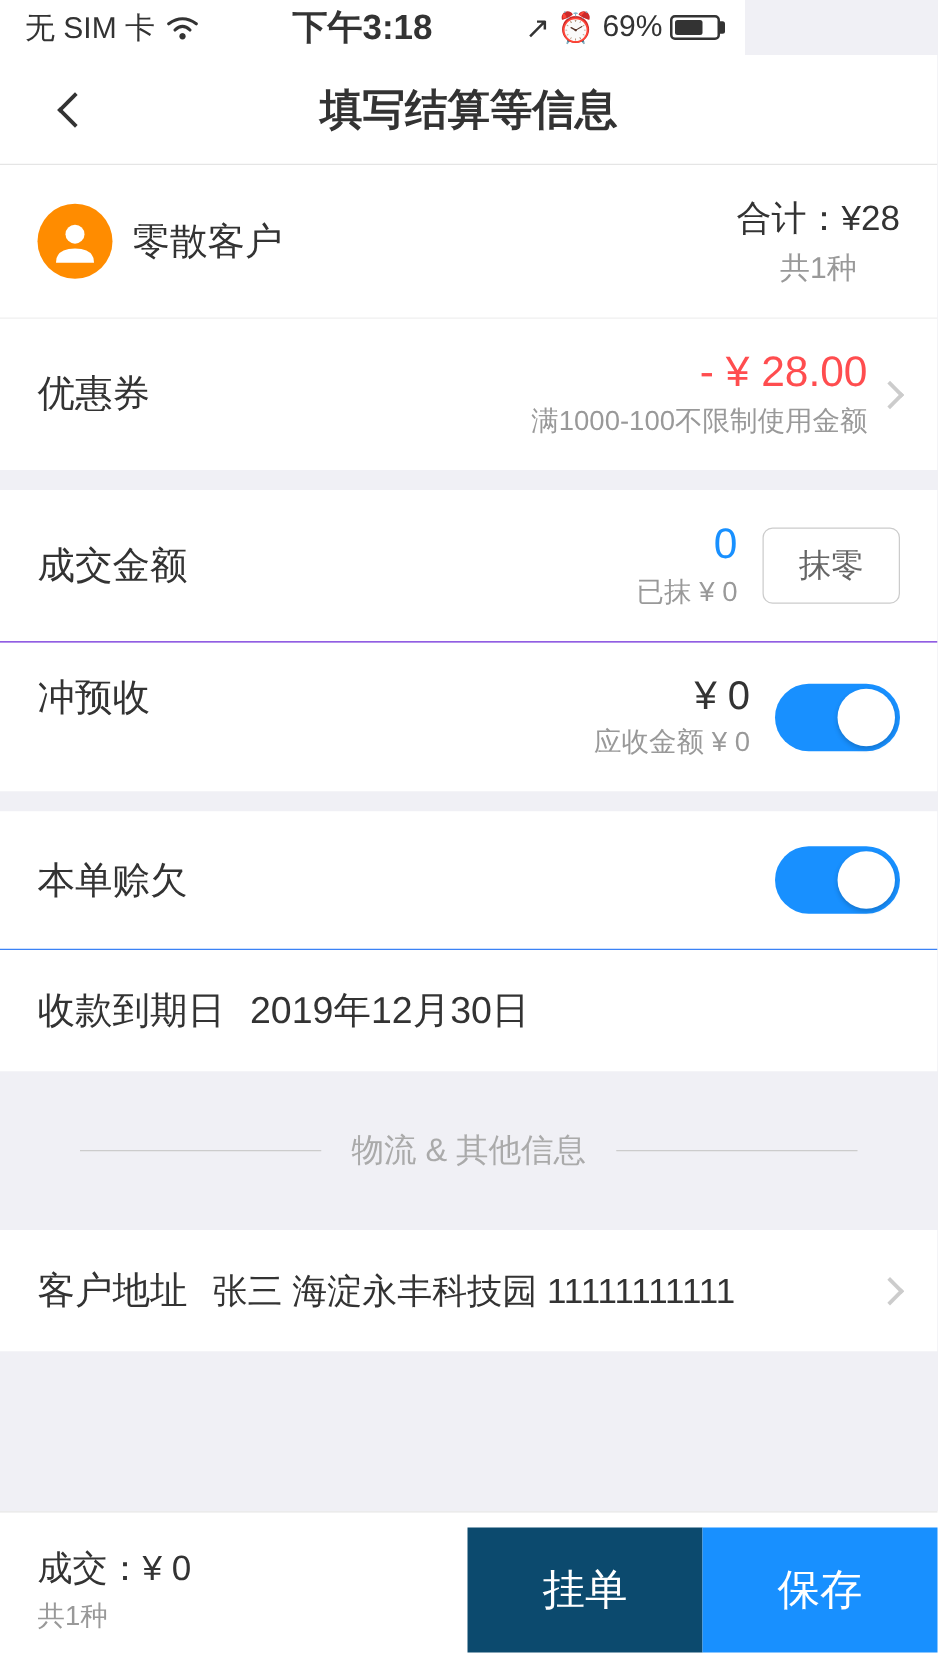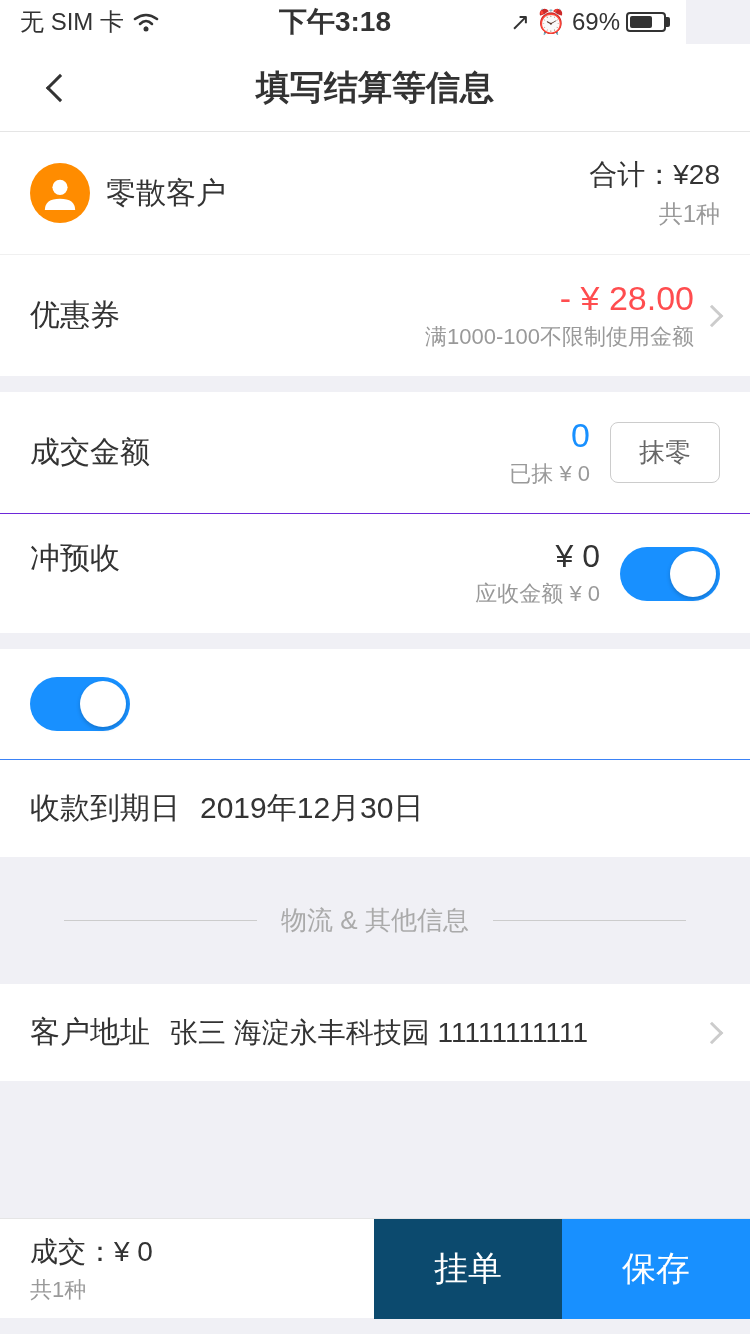--- a/index.html
+++ b/index.html
@@ -9,21 +9,21 @@
       min-height: 1334px;
       background: #f0f0f5;
       font-family: -apple-system, "PingFang SC", "Helvetica Neue", sans-serif;
       font-size: 28px;
       color: #333;
       position: relative;
     }
 
     
     .status-bar {
-      width: 686px;
+      width: 596px;
       height: 44px;
       background: #fff;
       display: flex;
       align-items: center;
       justify-content: space-between;
       padding: 0 20px;
       font-size: 24px;
       color: #333;
     }
     .status-left { display: flex; align-items: center; gap: 8px; }
@@ -108,21 +108,21 @@
     .avatar-svg {
       width: 38px;
       height: 38px;
       fill: #fff;
     }
     .customer-name {
       font-size: 30px;
       color: #333;
     }
     .customer-right {
-      text-align: right;
+      text-align: center;
     }
     .total-count {
       font-size: 24px;
       color: #999;
       margin-top: 4px;
     }
 
     
     .coupon-row {
       padding: 24px 30px;
@@ -322,23 +322,23 @@
     }
     .address-value {
       font-size: 28px;
       color: #333;
       flex: 1;
     }
 
     
     .bottom-bar {
       position: fixed;
-      bottom: 16px;
+      bottom: 0;
       width: 750px;
-      height: 100px;
+      height: 125px;
       background: #fff;
       display: flex;
       align-items: center;
       border-top: 1px solid #e5e5e5;
     }
     .bottom-info {
       flex: 1;
       padding: 0 30px;
     }
     .bottom-deal {
@@ -455,20 +455,21 @@
       </div>
       <div class="toggle">
         <div class="toggle-knob"></div>
       </div>
     </div>
   </div>
 </div>
 
 <div class="credit-section">
   <div class="credit-row">
+    <span class="credit-label">本单赊欠</span>
     <div class="toggle">
       <div class="toggle-knob"></div>
     </div>
   </div>
 
   <div class="due-row">
     <span class="due-label">收款到期日</span>
     <span class="due-date">2019年12月30日</span>
   </div>
 </div>

